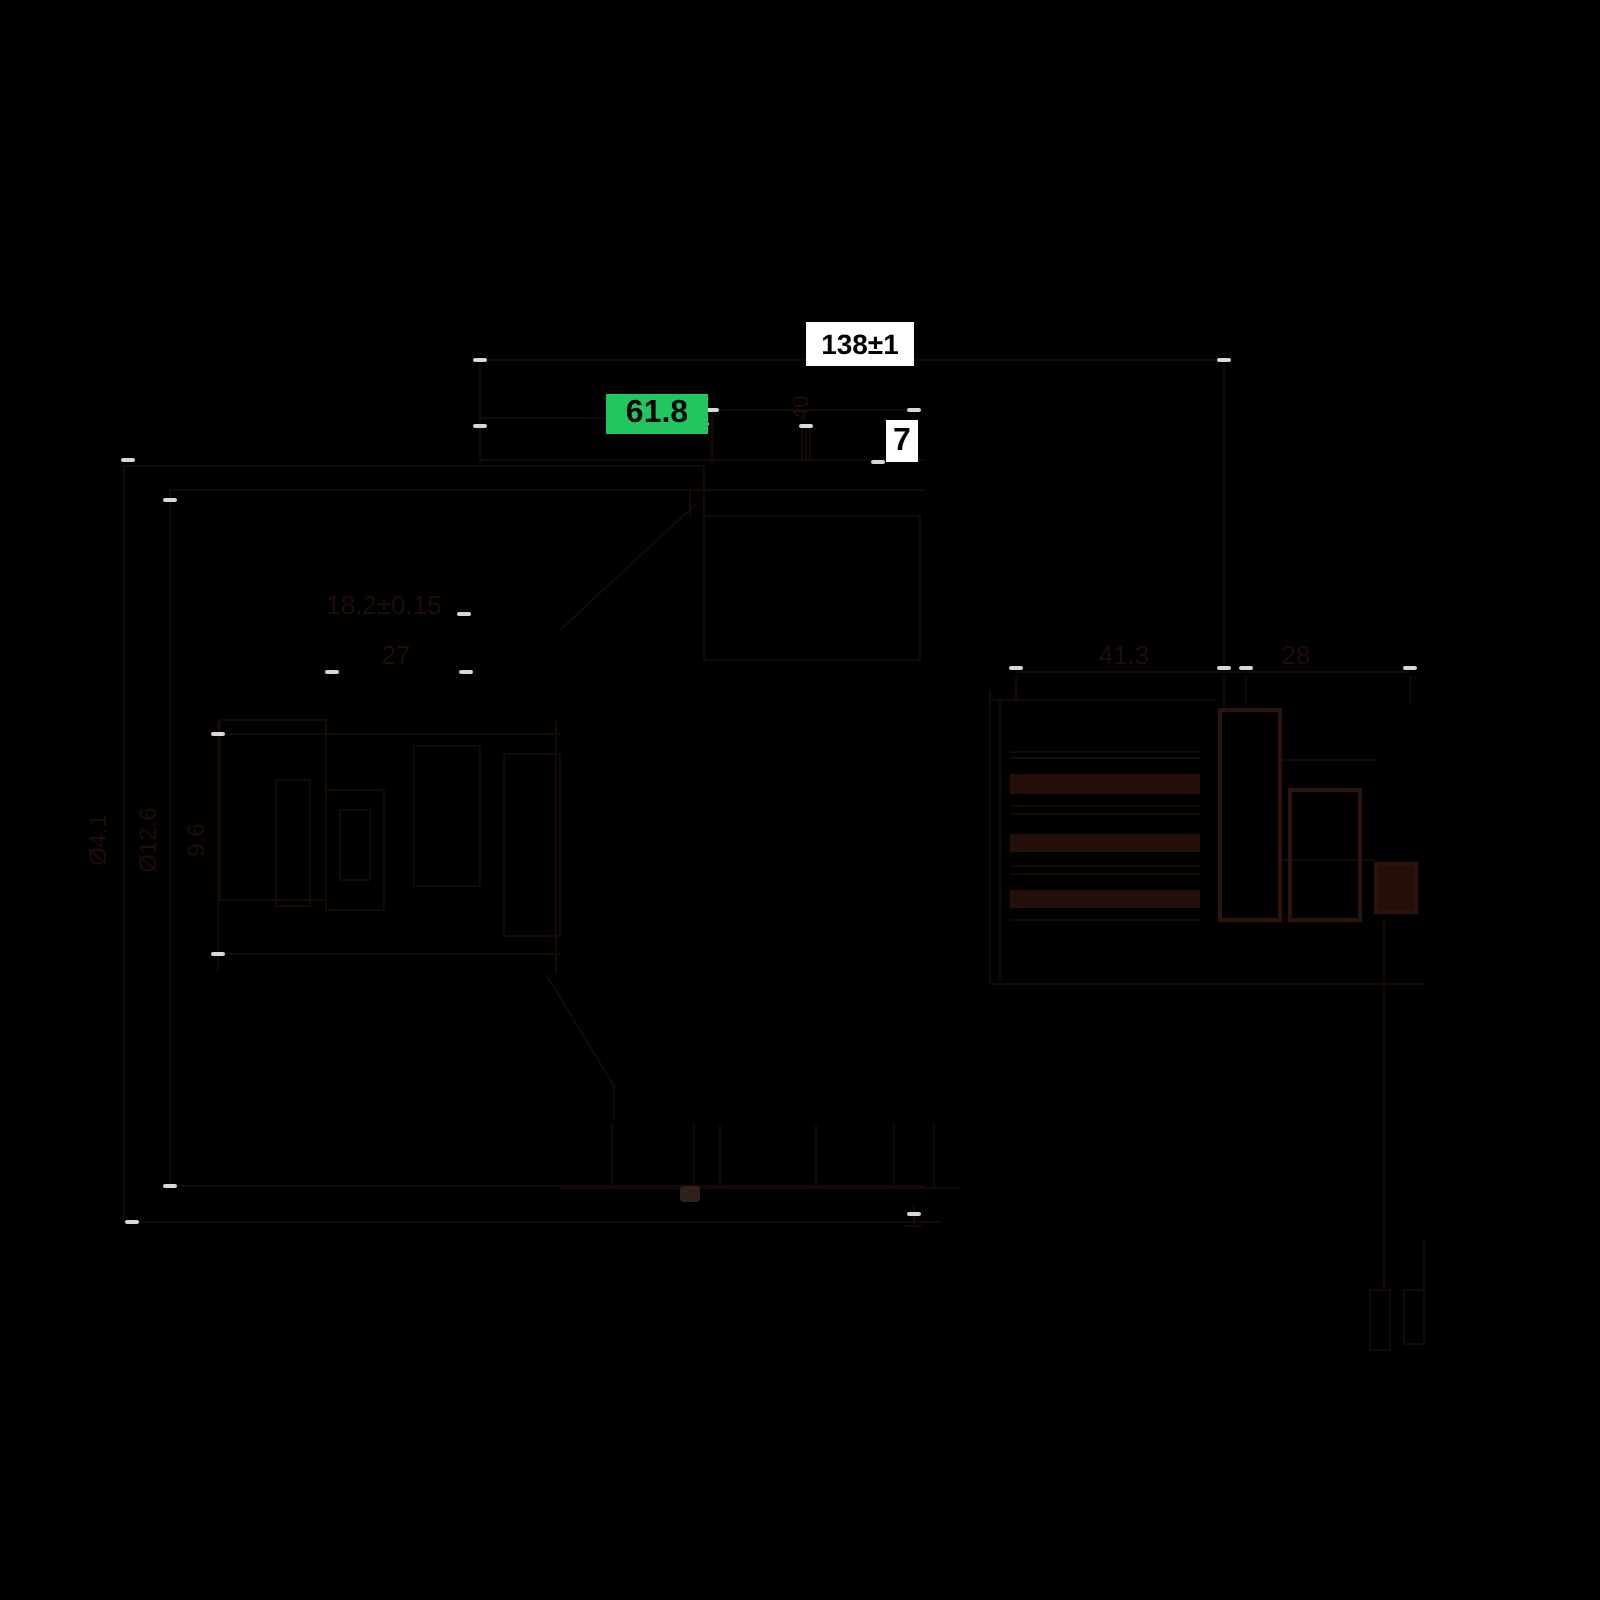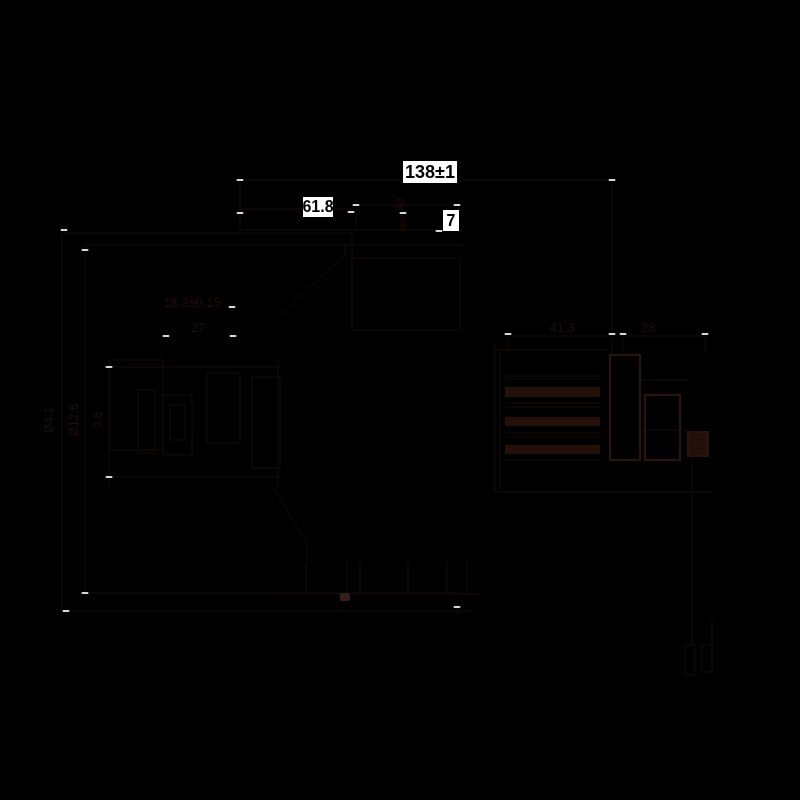--- a/index.html
+++ b/index.html
@@ -125,18 +125,18 @@
       <rect x="81.5" y="592" width="7" height="2" rx="1" fill="#d8d8d8"></rect>
       <rect x="62.5" y="610" width="7" height="2" rx="1" fill="#d8d8d8"></rect>
       <rect x="504.5" y="333" width="7" height="2" rx="1" fill="#d8d8d8"></rect>
       <rect x="608.5" y="333" width="7" height="2" rx="1" fill="#d8d8d8"></rect>
       <rect x="619.5" y="333" width="7" height="2" rx="1" fill="#d8d8d8"></rect>
       <rect x="701.5" y="333" width="7" height="2" rx="1" fill="#d8d8d8"></rect>
       <rect x="453.5" y="606" width="7" height="2" rx="1" fill="#d8d8d8"></rect>
       <rect x="340" y="593" width="10" height="8" rx="2" fill="#33201a"></rect>
     </svg>
 
-  <div class="dim-label" style="left: 403px; top: 161px; width: 54px; height: 22px; font-size: 18px; background: rgb(255, 255, 255); color: rgb(0, 0, 0);">138±1</div>
+  <div class="dim-label" style="left: 403px; top: 161px; width: 54px; height: 22px; font-size: 14px; background: rgb(255, 255, 255); color: rgb(0, 0, 0);">138±1</div>
 
-  <div class="dim-label" style="left: 303px; top: 197px; width: 30px; height: 20px; font-size: 16px; background: #ffffff; color: rgb(0, 0, 0);">61.8</div>
+  <div class="dim-label" style="left: 303px; top: 197px; width: 51px; height: 20px; font-size: 16px; background: #22c55e; color: rgb(0, 0, 0);">61.8</div>
 
   <div class="dim-label" style="left: 443px; top: 210px; width: 16px; height: 21px; font-size: 16px; background: rgb(255, 255, 255); color: rgb(0, 0, 0);">7</div>
 </div>
 
 </body></html>

